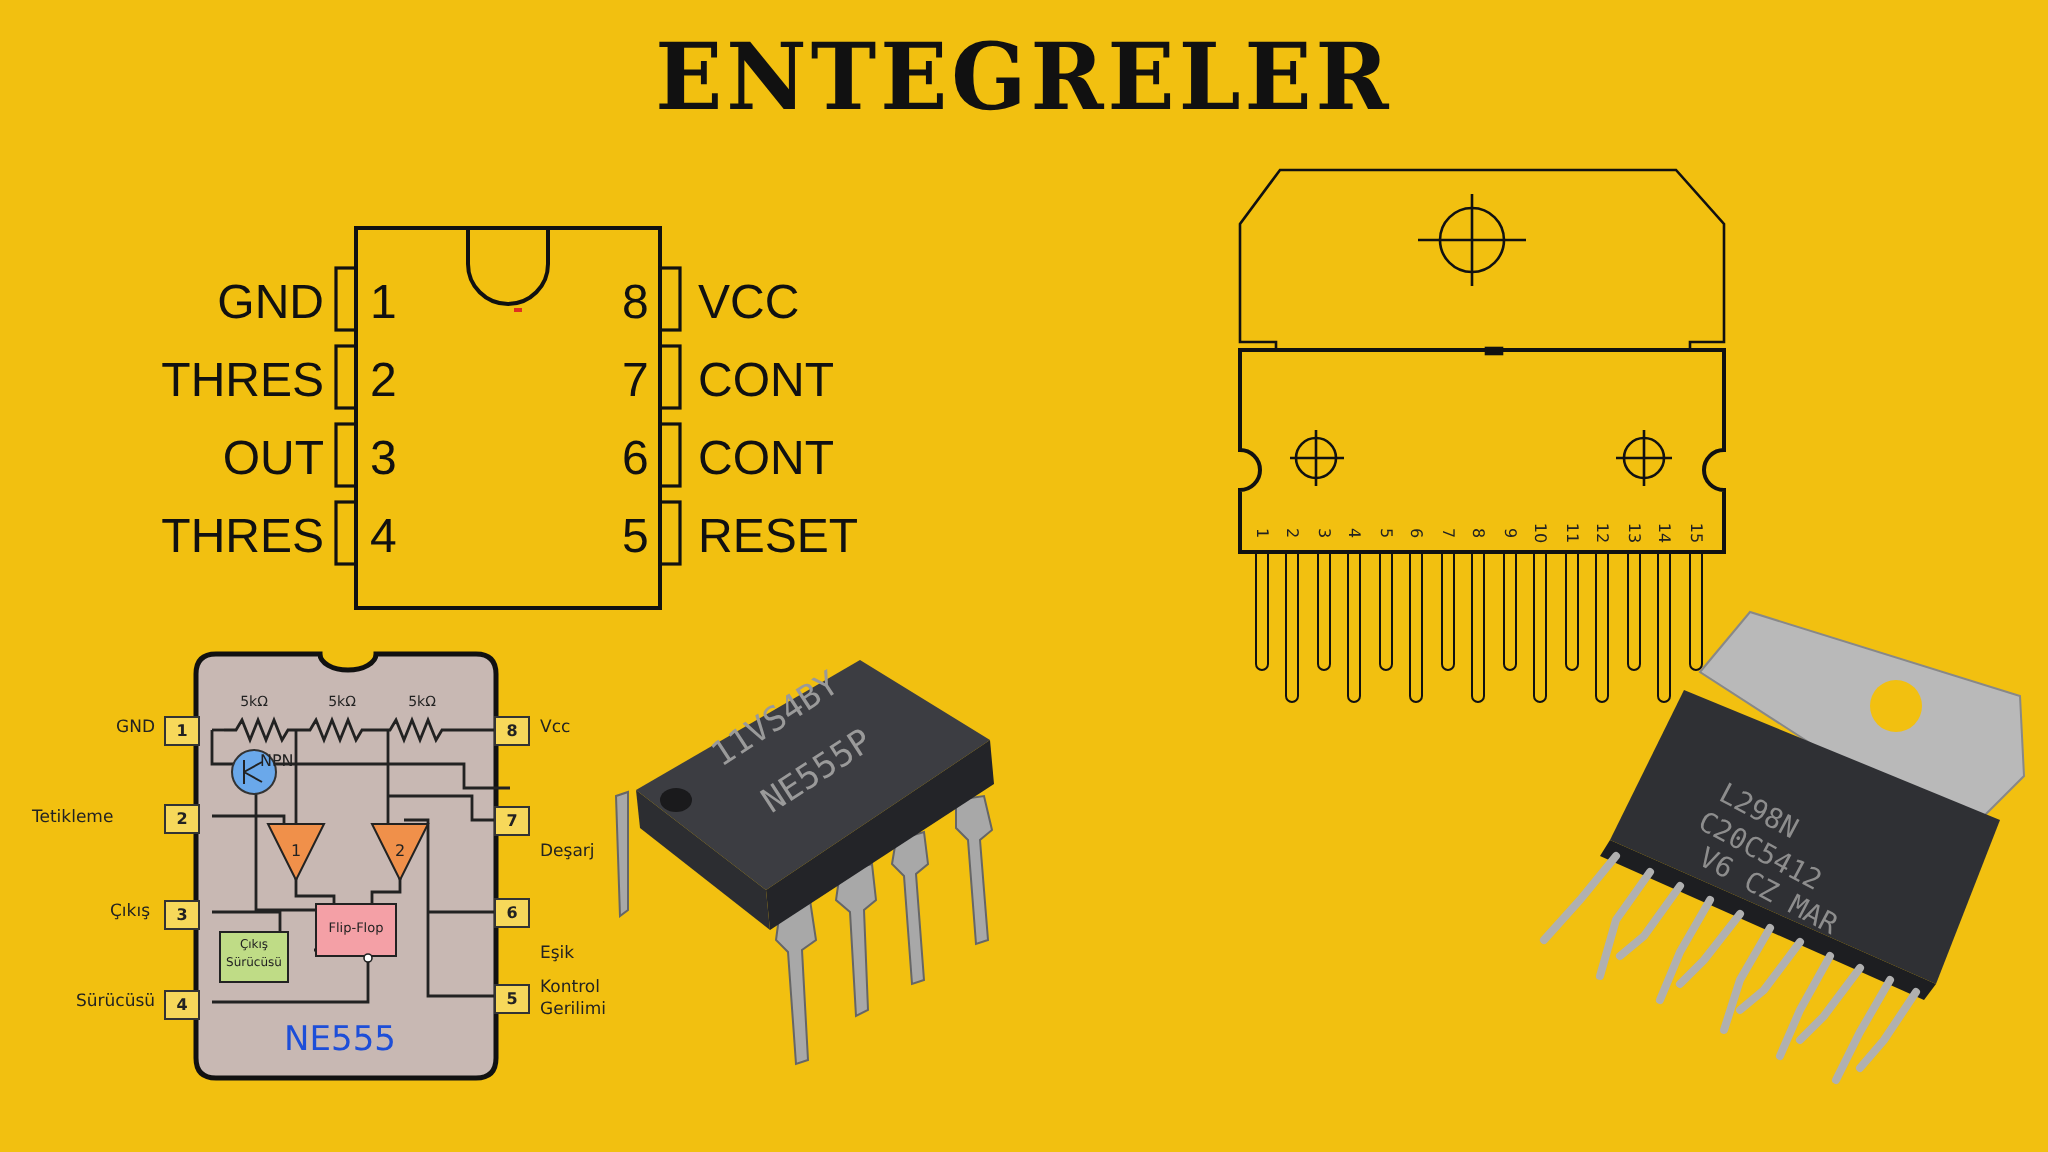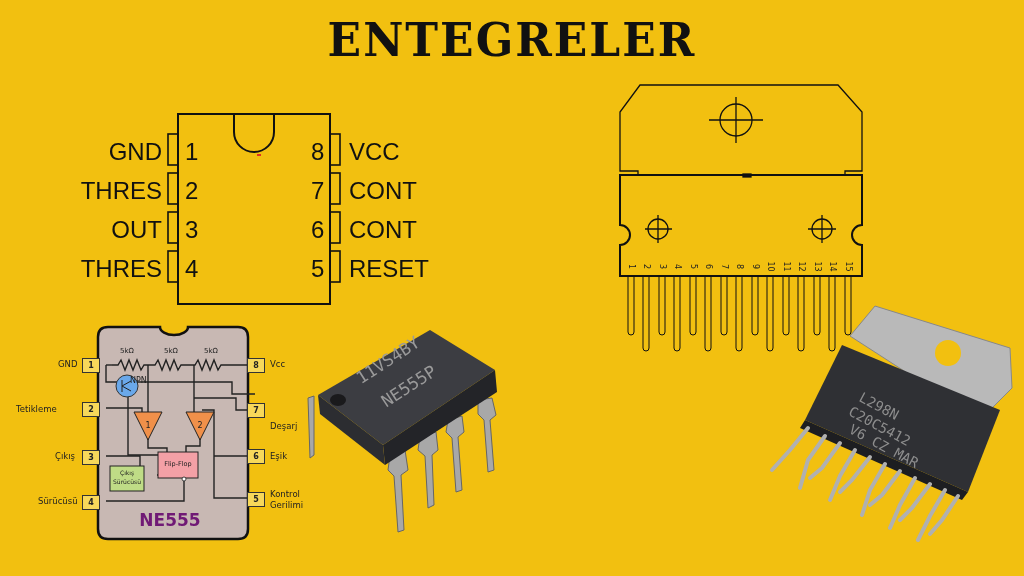--- a/index.html
+++ b/index.html
@@ -85,38 +85,38 @@
 </svg>
 <div class="fb-small" style="left:112px;top:347px;width:30px">5kΩ</div>
 <div class="fb-small" style="left:156px;top:347px;width:30px">5kΩ</div>
 <div class="fb-small" style="left:196px;top:347px;width:30px">5kΩ</div>
 <div class="fb-small" style="left:130px;top:376px;font-size:8px">NPN</div>
 <div class="fb-small" style="left:143px;top:421px;width:10px;font-size:8px">1</div>
 <div class="fb-small" style="left:195px;top:421px;width:10px;font-size:8px">2</div>
 <div class="fb-small" style="left:158px;top:460px;width:40px;font-size:6.5px">Flip-Flop</div>
 <div class="fb-small" style="left:110px;top:469px;width:34px;font-size:6px">Çıkış</div>
 <div class="fb-small" style="left:110px;top:478px;width:34px;font-size:6px">Sürücüsü</div>
-<div class="fb-small" style="left:120px;top:510px;width:100px;font-size:17px;font-weight:bold;color:#701a75">NE555</div>
+<div class="fb-small" style="left:120px;top:510px;width:100px;font-size:17px;font-weight:normal;color:#1d4ed8">NE555</div>
 
 <div class="fb-num" style="left:82px;top:358px">1</div>
 <div class="fb-num" style="left:82px;top:402px">2</div>
 <div class="fb-num" style="left:82px;top:450px">3</div>
 <div class="fb-num" style="left:82px;top:495px">4</div>
 <div class="fb-num" style="left:247px;top:358px">8</div>
 <div class="fb-num" style="left:247px;top:403px">7</div>
 <div class="fb-num" style="left:247px;top:449px">6</div>
 <div class="fb-num" style="left:247px;top:492px">5</div>
 
 <div class="fb-label" style="left:58px;top:359px">GND</div>
 <div class="fb-label" style="left:16px;top:404px">Tetikleme</div>
 <div class="fb-label" style="left:55px;top:451px">Çıkış</div>
 <div class="fb-label" style="left:38px;top:496px">Sürücüsü</div>
 <div class="fb-label" style="left:270px;top:359px">Vcc</div>
 <div class="fb-label" style="left:270px;top:421px">Deşarj</div>
-<div class="fb-label" style="left:270px;top:451px">Eşik</div>
+<div class="fb-label" style="left:270px;top:472px">Eşik</div>
 <div class="fb-label" style="left:270px;top:489px;width:40px;line-height:11px">Kontrol Gerilimi</div>
 </div>
 
 <div>
 <svg width="1024" height="576">
   <g fill="#a8a8a8" stroke="#666" stroke-width="1">
     <path d="M308 398 L314 396 L314 455 L310 458 Z"></path>
     <path d="M390 455 L405 450 L408 470 L401 475 L404 530 L398 532 L394 476 L388 470 Z"></path>
     <path d="M420 436 L436 432 L438 450 L432 455 L434 505 L428 508 L425 456 L418 450 Z"></path>
     <path d="M448 420 L462 416 L464 432 L458 437 L462 490 L456 492 L452 438 L446 432 Z"></path>

